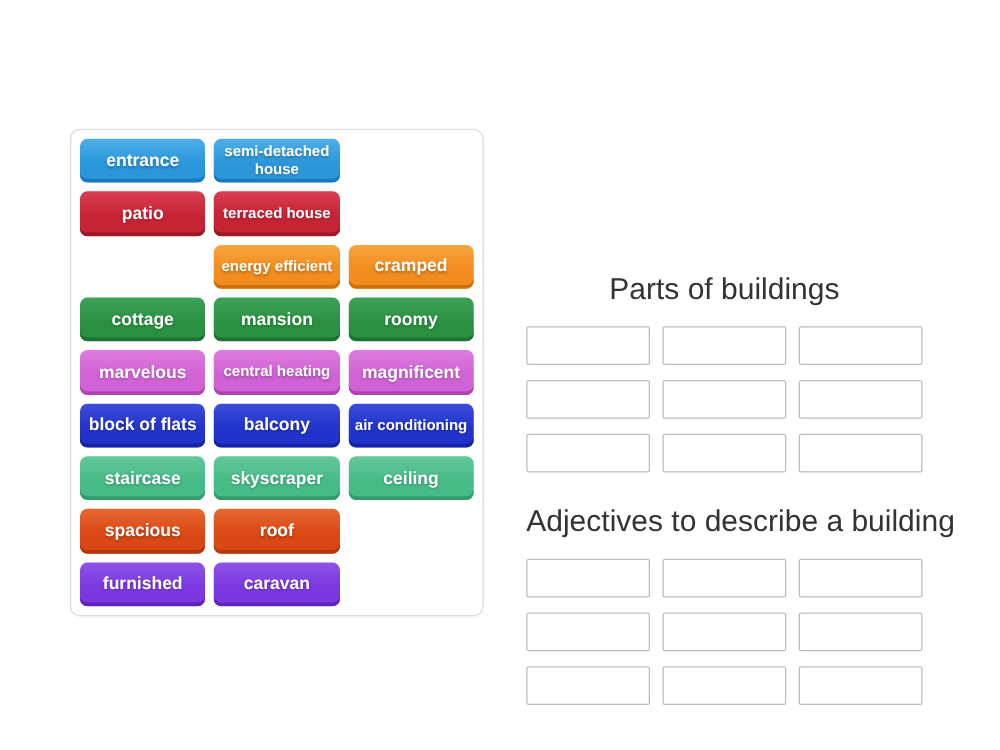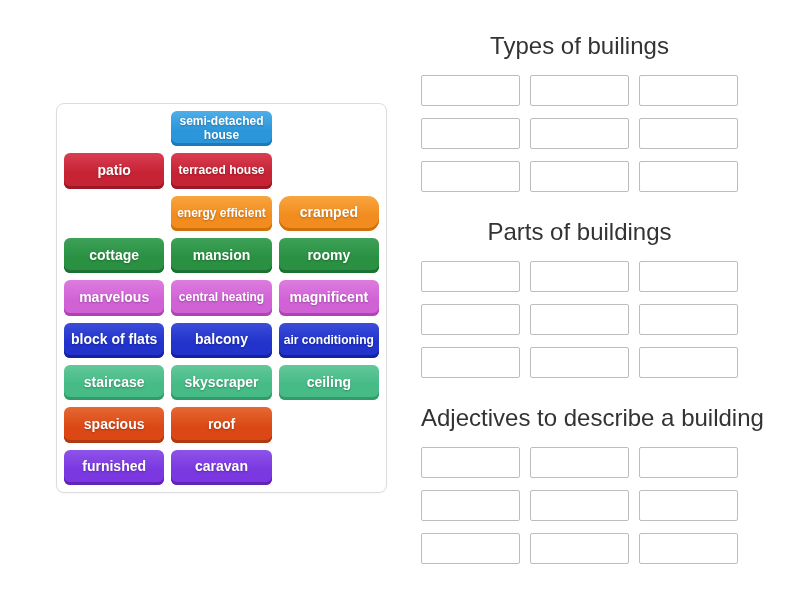--- a/index.html
+++ b/index.html
@@ -85,58 +85,45 @@
     border-radius: 2px;
   }
 </style>
 </head>
 <body style="background: rgb(255, 255, 255);">
 
 <div class="stage" style="--heading-color: #333333; --slot-border: #bdbdbd; --panel-border: #dcdcdc; --tile-text: #ffffff;">
 
   <div class="tile-panel">
     <div class="tiles" id="tiles">
+        <div class="tile" style="grid-area: 1 / 1; background: linear-gradient(rgb(79, 174, 232) 0%, rgb(43, 151, 218) 55%, rgb(43, 151, 218) 100%); box-shadow: rgb(26, 122, 189) 0px -3px 0px inset;">entrance</div>
         <div class="tile small" style="grid-area: 1 / 2; background: linear-gradient(rgb(79, 174, 232) 0%, rgb(43, 151, 218) 55%, rgb(43, 151, 218) 100%); box-shadow: rgb(26, 122, 189) 0px -3px 0px inset;">semi-detached house</div>
         <div class="tile" style="grid-area: 2 / 1; background: linear-gradient(rgb(218, 61, 81) 0%, rgb(198, 35, 53) 55%, rgb(198, 35, 53) 100%); box-shadow: rgb(156, 23, 40) 0px -3px 0px inset;">patio</div>
         <div class="tile small" style="grid-area: 2 / 2; background: linear-gradient(rgb(218, 61, 81) 0%, rgb(198, 35, 53) 55%, rgb(198, 35, 53) 100%); box-shadow: rgb(156, 23, 40) 0px -3px 0px inset;">terraced house</div>
         <div class="tile small" style="grid-area: 3 / 2; background: linear-gradient(rgb(248, 165, 63) 0%, rgb(242, 140, 30) 55%, rgb(242, 140, 30) 100%); box-shadow: rgb(206, 113, 13) 0px -3px 0px inset;">energy efficient</div>
-        <div class="tile" style="grid-area: 3 / 3; background: linear-gradient(rgb(248, 165, 63) 0%, rgb(242, 140, 30) 55%, rgb(242, 140, 30) 100%); box-shadow: rgb(206, 113, 13) 0px -3px 0px inset; border-radius: 11px;">cramped</div>
+        <div class="tile" style="grid-area: 3 / 3; background: linear-gradient(rgb(248, 165, 63) 0%, rgb(242, 140, 30) 55%, rgb(242, 140, 30) 100%); box-shadow: rgb(206, 113, 13) 0px -3px 0px inset;">cramped</div>
         <div class="tile" style="grid-area: 4 / 1; background: linear-gradient(rgb(61, 162, 87) 0%, rgb(42, 144, 66) 55%, rgb(42, 144, 66) 100%); box-shadow: rgb(29, 113, 50) 0px -3px 0px inset;">cottage</div>
         <div class="tile" style="grid-area: 4 / 2; background: linear-gradient(rgb(61, 162, 87) 0%, rgb(42, 144, 66) 55%, rgb(42, 144, 66) 100%); box-shadow: rgb(29, 113, 50) 0px -3px 0px inset;">mansion</div>
         <div class="tile" style="grid-area: 4 / 3; background: linear-gradient(rgb(61, 162, 87) 0%, rgb(42, 144, 66) 55%, rgb(42, 144, 66) 100%); box-shadow: rgb(29, 113, 50) 0px -3px 0px inset;">roomy</div>
         <div class="tile" style="grid-area: 5 / 1; background: linear-gradient(rgb(221, 124, 224) 0%, rgb(209, 98, 214) 55%, rgb(209, 98, 214) 100%); box-shadow: rgb(175, 67, 180) 0px -3px 0px inset;">marvelous</div>
         <div class="tile small" style="grid-area: 5 / 2; background: linear-gradient(rgb(221, 124, 224) 0%, rgb(209, 98, 214) 55%, rgb(209, 98, 214) 100%); box-shadow: rgb(175, 67, 180) 0px -3px 0px inset;">central heating</div>
         <div class="tile" style="grid-area: 5 / 3; background: linear-gradient(rgb(221, 124, 224) 0%, rgb(209, 98, 214) 55%, rgb(209, 98, 214) 100%); box-shadow: rgb(175, 67, 180) 0px -3px 0px inset;">magnificent</div>
         <div class="tile" style="grid-area: 6 / 1; background: linear-gradient(rgb(60, 77, 218) 0%, rgb(33, 51, 203) 55%, rgb(33, 51, 203) 100%); box-shadow: rgb(23, 34, 160) 0px -3px 0px inset;">block of flats</div>
         <div class="tile" style="grid-area: 6 / 2; background: linear-gradient(rgb(60, 77, 218) 0%, rgb(33, 51, 203) 55%, rgb(33, 51, 203) 100%); box-shadow: rgb(23, 34, 160) 0px -3px 0px inset;">balcony</div>
         <div class="tile small" style="grid-area: 6 / 3; background: linear-gradient(rgb(60, 77, 218) 0%, rgb(33, 51, 203) 55%, rgb(33, 51, 203) 100%); box-shadow: rgb(23, 34, 160) 0px -3px 0px inset;">air conditioning</div>
         <div class="tile" style="grid-area: 7 / 1; background: linear-gradient(rgb(98, 200, 154) 0%, rgb(70, 187, 134) 55%, rgb(70, 187, 134) 100%); box-shadow: rgb(49, 155, 107) 0px -3px 0px inset;">staircase</div>
         <div class="tile" style="grid-area: 7 / 2; background: linear-gradient(rgb(98, 200, 154) 0%, rgb(70, 187, 134) 55%, rgb(70, 187, 134) 100%); box-shadow: rgb(49, 155, 107) 0px -3px 0px inset;">skyscraper</div>
         <div class="tile" style="grid-area: 7 / 3; background: linear-gradient(rgb(98, 200, 154) 0%, rgb(70, 187, 134) 55%, rgb(70, 187, 134) 100%); box-shadow: rgb(49, 155, 107) 0px -3px 0px inset;">ceiling</div>
         <div class="tile" style="grid-area: 8 / 1; background: linear-gradient(rgb(230, 104, 50) 0%, rgb(219, 72, 21) 55%, rgb(219, 72, 21) 100%); box-shadow: rgb(176, 57, 15) 0px -3px 0px inset;">spacious</div>
         <div class="tile" style="grid-area: 8 / 2; background: linear-gradient(rgb(230, 104, 50) 0%, rgb(219, 72, 21) 55%, rgb(219, 72, 21) 100%); box-shadow: rgb(176, 57, 15) 0px -3px 0px inset;">roof</div>
         <div class="tile" style="grid-area: 9 / 1; background: linear-gradient(rgb(142, 83, 232) 0%, rgb(123, 56, 225) 55%, rgb(123, 56, 225) 100%); box-shadow: rgb(96, 35, 187) 0px -3px 0px inset;">furnished</div>
         <div class="tile" style="grid-area: 9 / 2; background: linear-gradient(rgb(142, 83, 232) 0%, rgb(123, 56, 225) 55%, rgb(123, 56, 225) 100%); box-shadow: rgb(96, 35, 187) 0px -3px 0px inset;">caravan</div>
       </div>
   </div>
 
-  <section class="group g1">
-    <h2>Types of builings</h2>
-    <div class="slots">
-        <div class="slot"></div>
-        <div class="slot"></div>
-        <div class="slot"></div>
-        <div class="slot"></div>
-        <div class="slot"></div>
-        <div class="slot"></div>
-        <div class="slot"></div>
-        <div class="slot"></div>
-        <div class="slot"></div>
-      </div>
-  </section>
 
   <section class="group g2">
     <h2>Parts of buildings</h2>
     <div class="slots">
         <div class="slot"></div>
         <div class="slot"></div>
         <div class="slot"></div>
         <div class="slot"></div>
         <div class="slot"></div>
         <div class="slot"></div>

